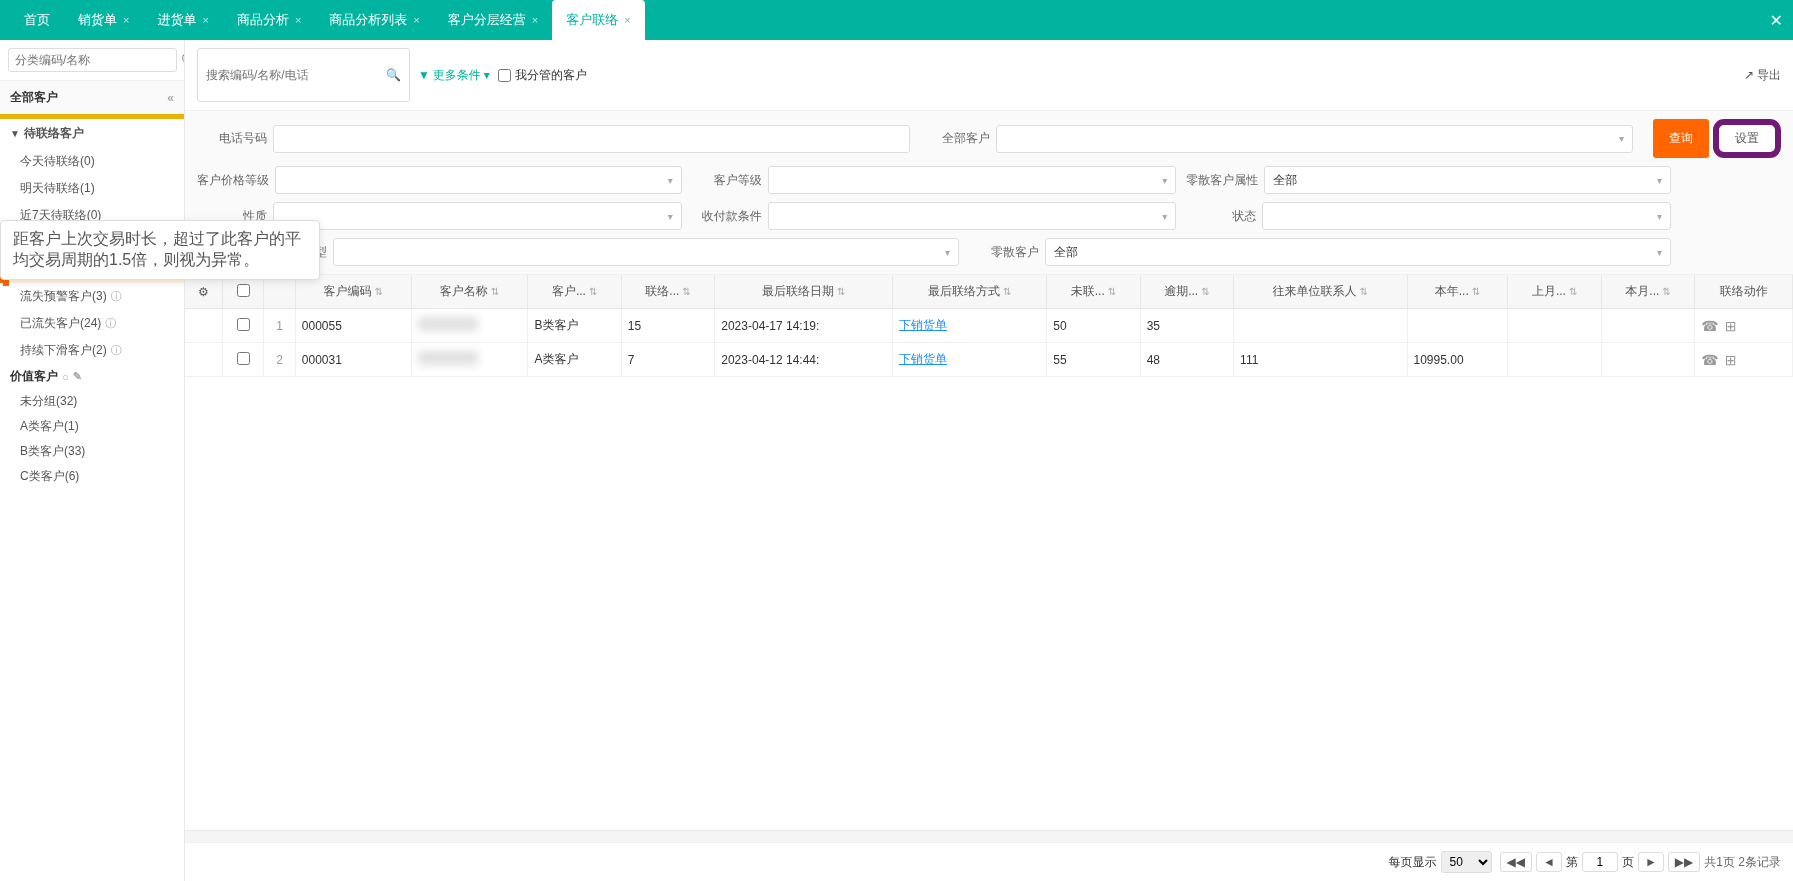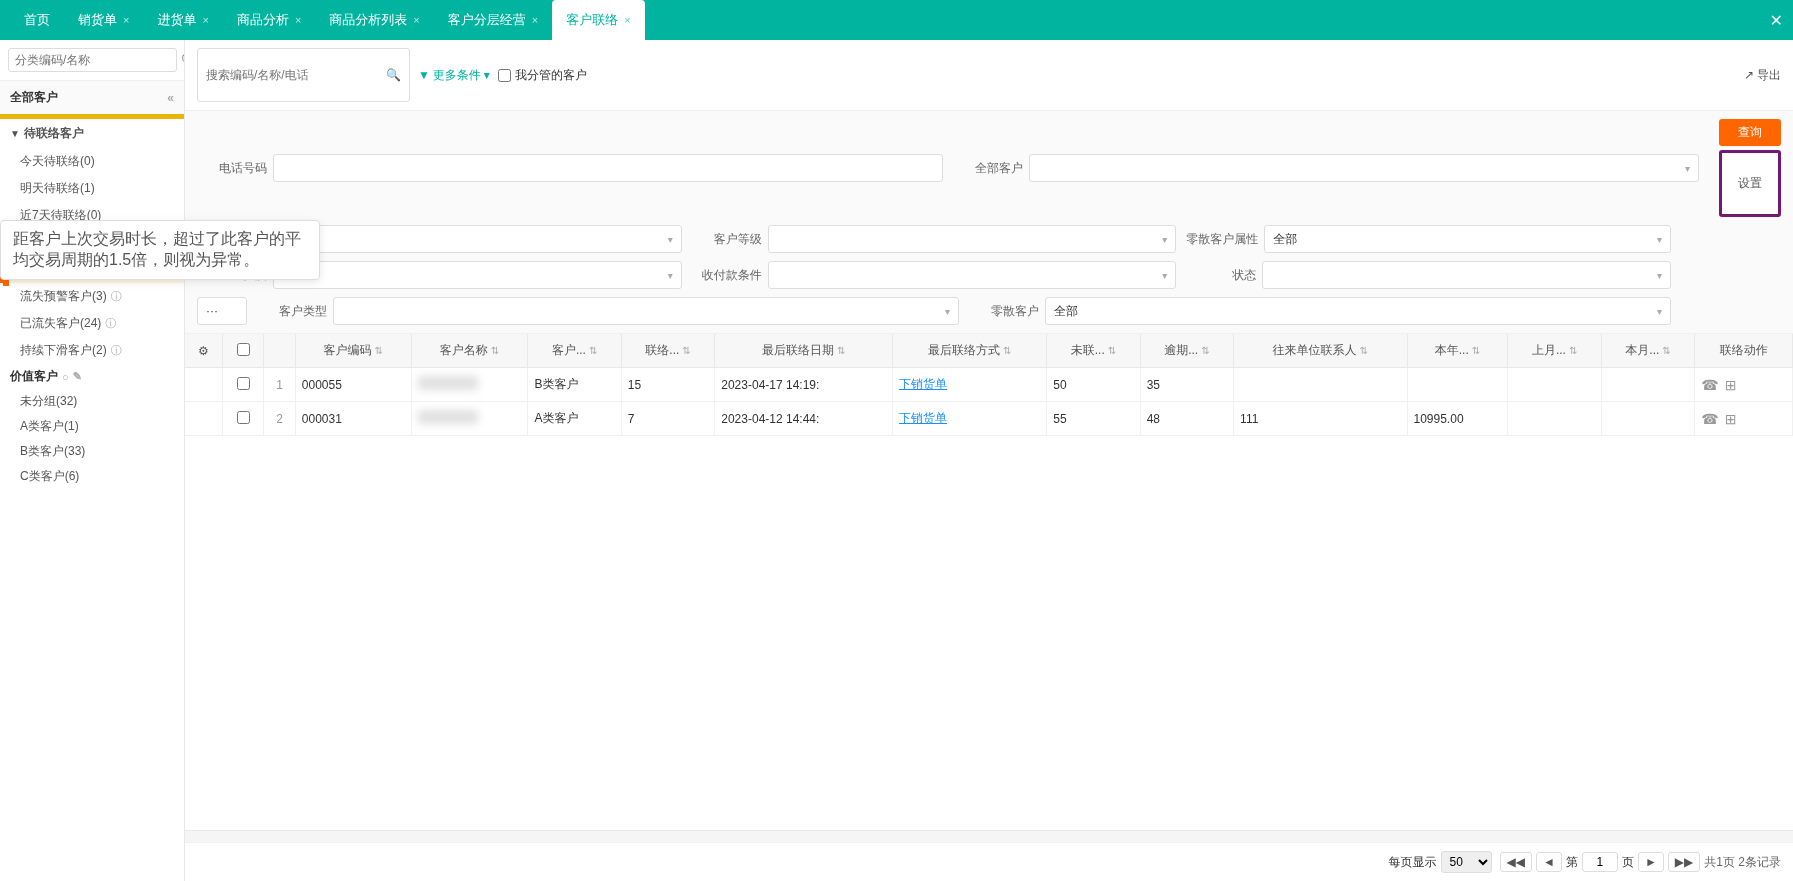--- a/index.html
+++ b/index.html
@@ -220,40 +220,40 @@
       cursor: pointer;
       min-height: 28px;
       color: #333;
     }
     .filter-field .field-input .chevron {
       color: #aaa;
       font-size: 10px;
     }
     .filter-actions {
       display: flex;
-      flex-direction: column;
+      flex-direction: row;
       gap: 4px;
       justify-content: center;
       margin-left: 10px;
     }
     .btn-query {
       background: #f60;
       color: #fff;
       border: none;
       padding: 5px 16px;
       border-radius: 3px;
       cursor: pointer;
       font-size: 12px;
     }
     .btn-settings {
       background: #fff;
       color: #555;
-      border: 3px solid #701a75;
-      padding: 22px 16px;
-      border-radius: 3px;
+      border: 6px solid #701a75;
+      padding: 5px 16px;
+      border-radius: 11px;
       cursor: pointer;
       font-size: 12px;
     }
     .filter-field .dots {
       color: #aaa;
       cursor: pointer;
       padding: 0 4px;
     }
 
     

